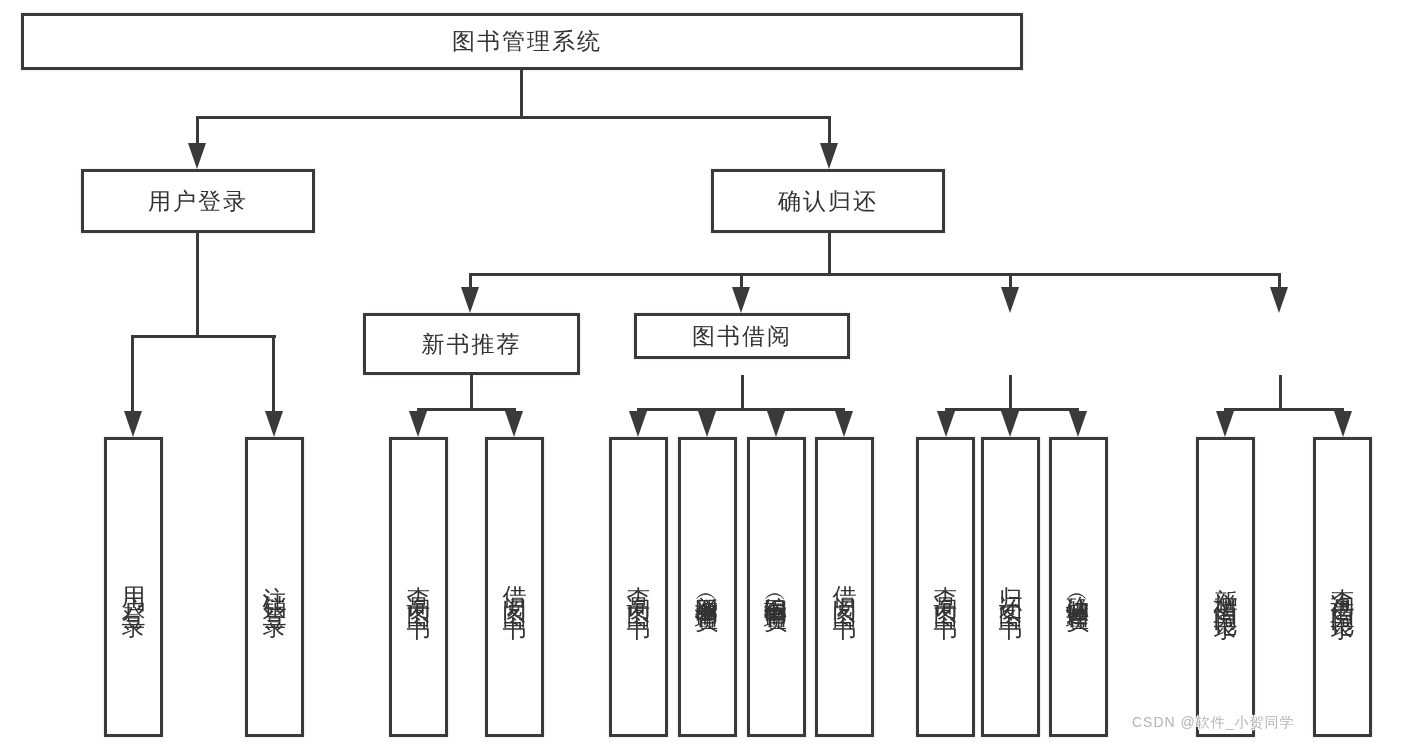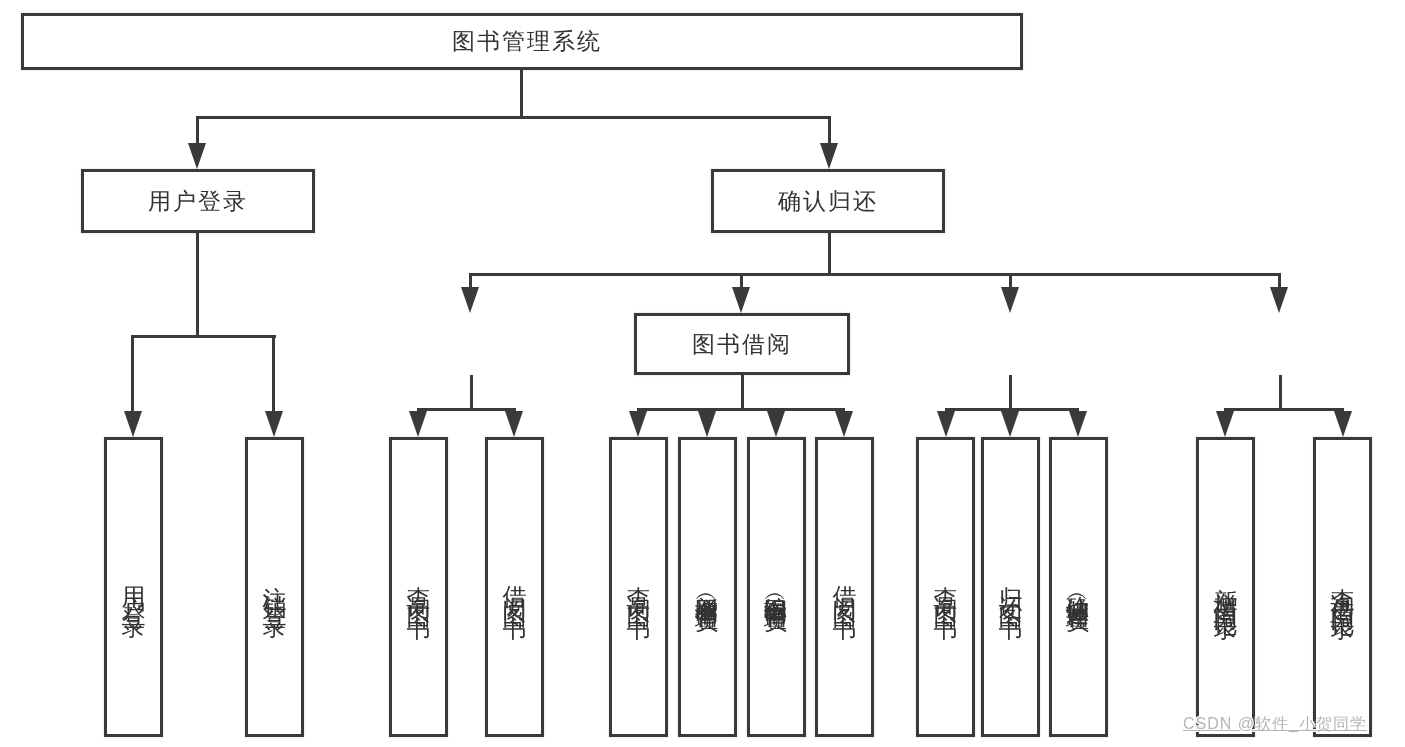--- a/index.html
+++ b/index.html
@@ -61,49 +61,51 @@
   .hline { height: 3px; }
   .arrow {
     position: absolute;
     width: 0; height: 0;
     border-left: 9px solid transparent;
     border-right: 9px solid transparent;
     border-top: 26px solid var(--line);
   }
   #watermark {
     position: absolute;
-    left: 1183px;
+    left: 1132px;
     top: 714px;
-    font-size: 16px;
+    font-size: 14px;
     letter-spacing: 1px;
     color: var(--wm);
     text-shadow: -1px -1px 0 #fff, 1px -1px 0 #fff, -1px 1px 0 #fff, 1px 1px 0 #fff;
     z-index: 5;
-    text-decoration: underline;
   }
 </style>
 </head>
 <body>
 
 <div id="stage">
 
   <div class="hbox" style="left:21px; top:13px; width:1002px; height:57px;padding-left:10px;">
     <span>图书管理系统</span>
   </div>
 
   <div class="hbox" style="left:81px; top:169px; width:234px; height:64px;">
     <span>用户登录</span>
   </div>
 
   <div class="hbox" style="left:711px; top:169px; width:234px; height:64px;">
     <span>确认归还</span>
   </div>
 
-
-  <div class="hbox" style="left:634px; top:313px; width:216px; height:62px;">
+  <div class="hbox" style="left:363px; top:313px; width:217px; height:62px;">
+    <span>新书推荐</span>
+  </div>
+
+  <div class="hbox" style="left:634px; top:313px; width:216px; height:46px;">
     <span>图书借阅</span>
   </div>
 
 
 
   <div class="leaf" style="left:104px;">
     <span class="vtext">用户登录</span>
   </div>
   <div class="leaf" style="left:245px;">
     <span class="vtext">注销登录</span>

